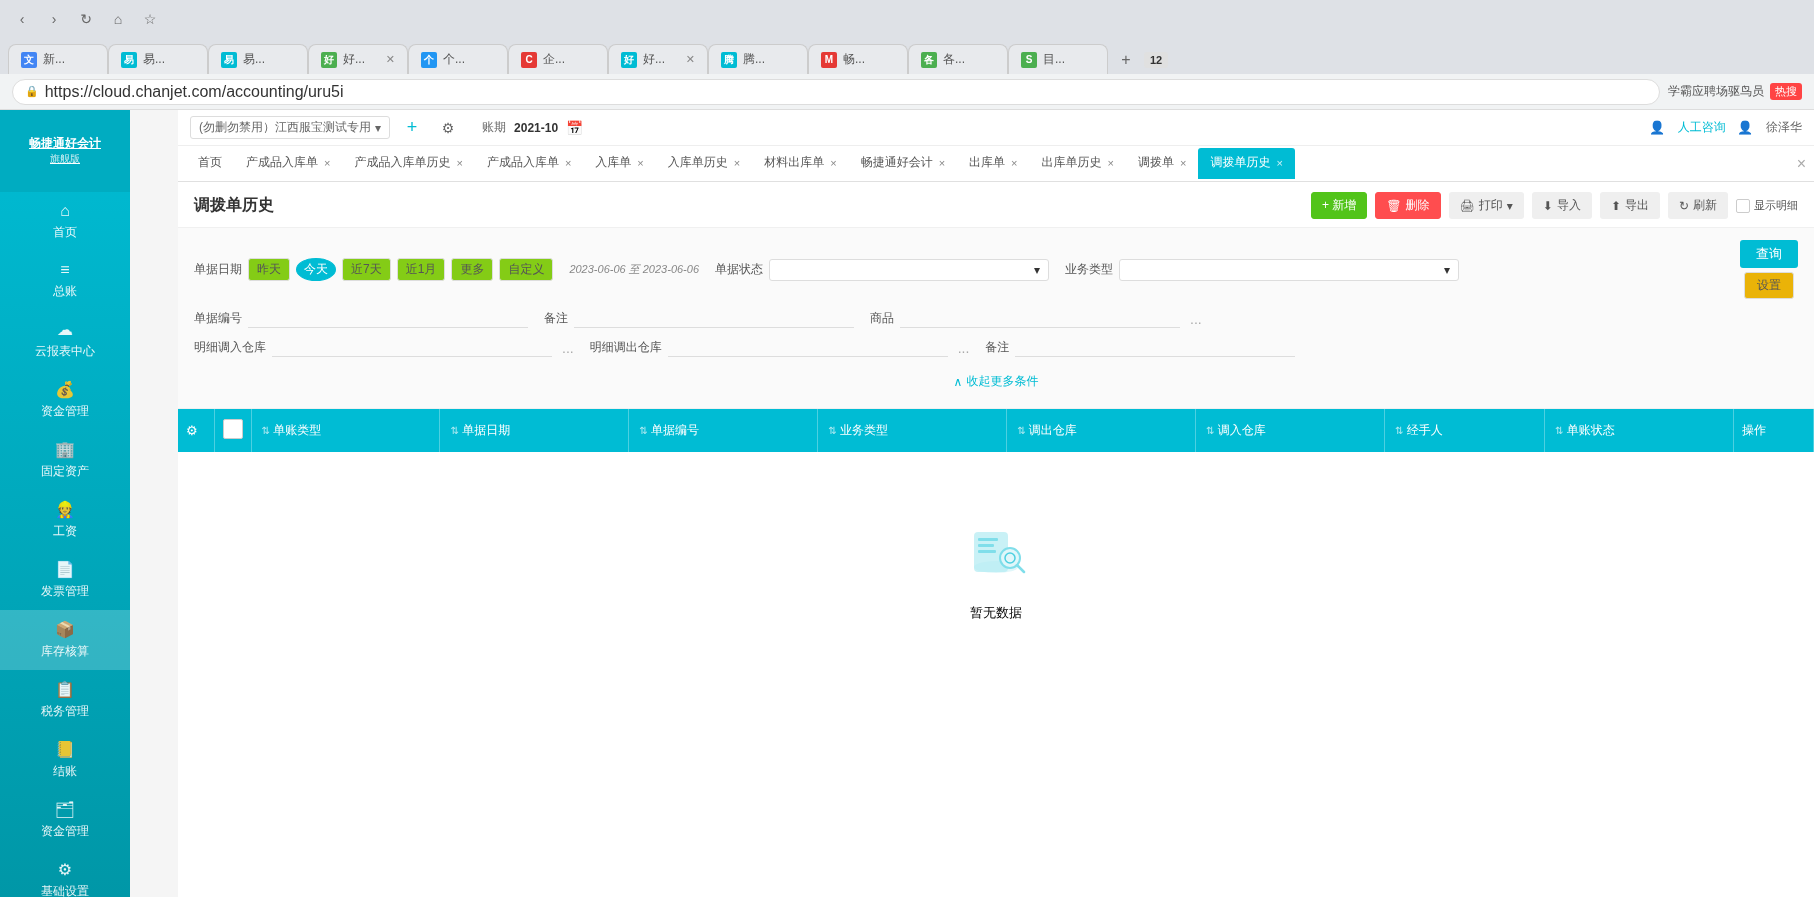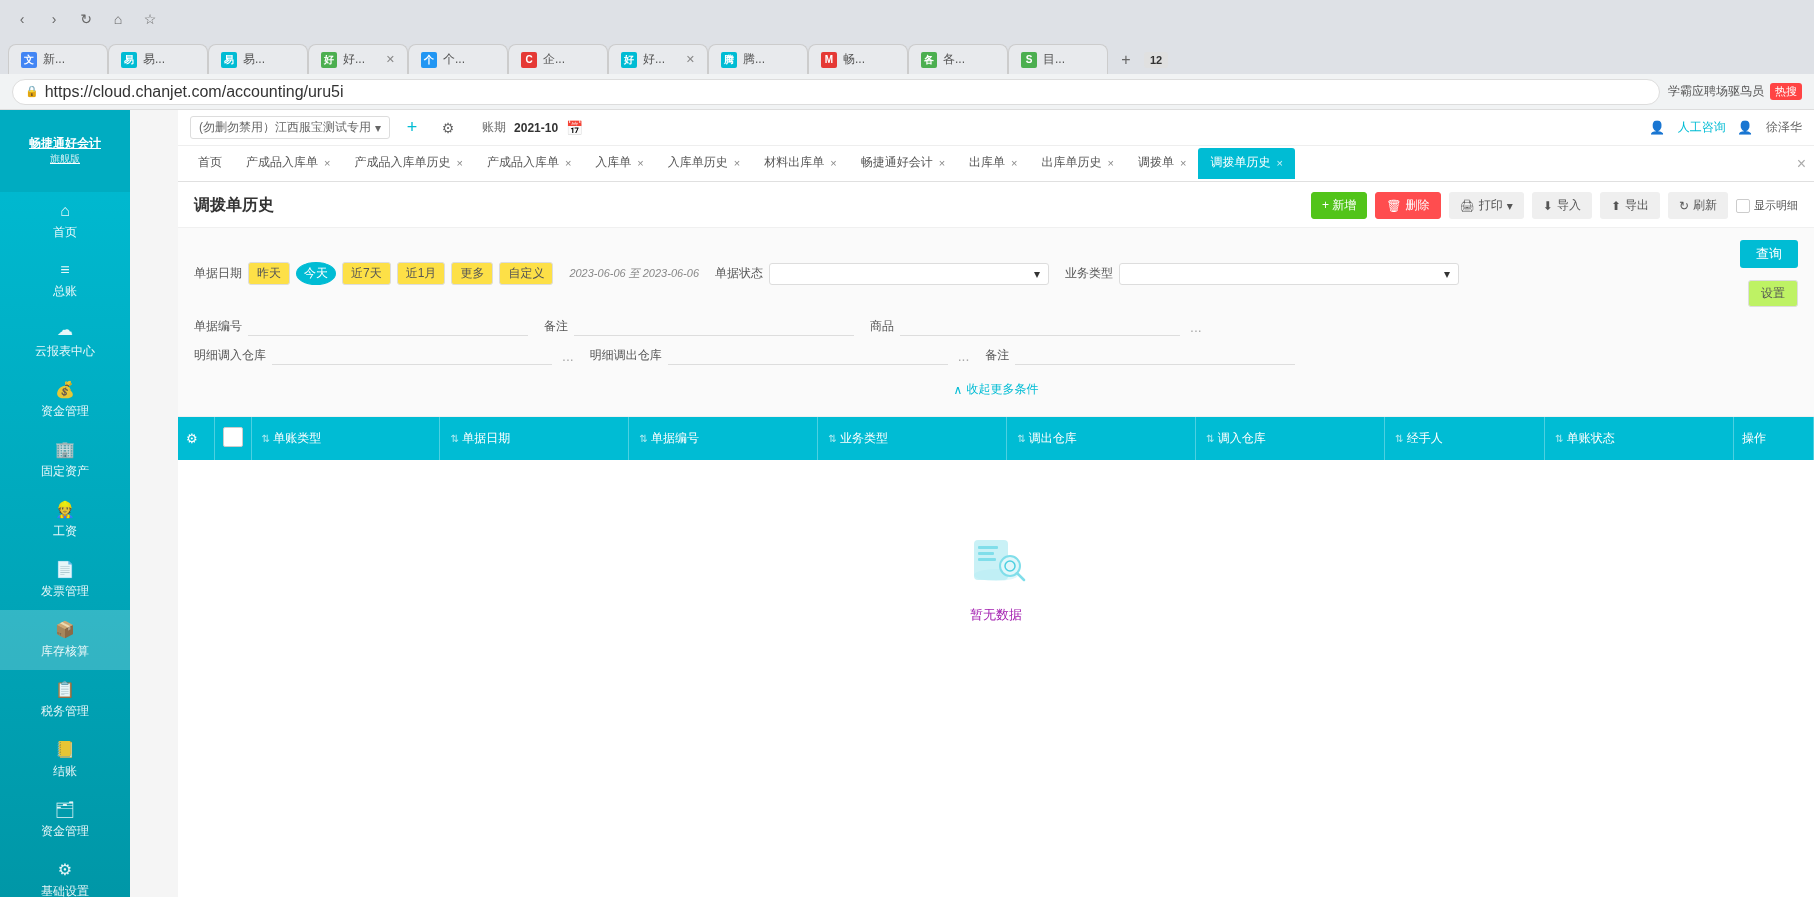--- a/index.html
+++ b/index.html
@@ -52,52 +52,52 @@
     .toolbar-btn { display: flex; align-items: center; gap: 4px; padding: 4px 10px; font-size: 12px; color: #555; cursor: pointer; border: 1px solid transparent; border-radius: 3px; }
     .toolbar-btn.green { background: #52c41a; color: #fff; border-color: #52c41a; }
     .toolbar-btn.red { background: #ff4d4f; color: #fff; border-color: #ff4d4f; }
 
     
     .filter-area { padding: 12px 16px; background: #fafafa; border-bottom: 1px solid #f0f0f0; }
     .filter-row { display: flex; align-items: center; gap: 16px; margin-bottom: 10px; flex-wrap: wrap; }
     .filter-item { display: flex; align-items: center; gap: 6px; }
     .filter-label { font-size: 12px; color: #555; white-space: nowrap; }
     .filter-input { border: none; border-bottom: 1px solid #ddd; padding: 2px 4px; font-size: 12px; width: 180px; outline: none; background: transparent; }
-    .date-btn { padding: 2px 8px; font-size: 12px; border: 1px solid #ddd; border-radius: 3px; cursor: pointer; color: #555; background: #fde047; }
+    .date-btn { padding: 2px 8px; font-size: 12px; border: 1px solid #ddd; border-radius: 3px; cursor: pointer; color: #555; background: #84cc16; }
     .date-btn.active { background: #00bcd4; color: #fff; border-color: #00bcd4; border-radius: 50%; padding: 2px 7px; }
     .date-range { font-size: 11px; color: #888; font-style: italic; }
     .filter-select { display: flex; align-items: center; border: 1px solid #ddd; border-radius: 3px; padding: 3px 8px; font-size: 12px; width: 280px; cursor: pointer; background: #fff; justify-content: space-between; }
     .filter-select-wide { width: 320px; }
     .dots-btn { color: #aaa; cursor: pointer; font-size: 14px; margin-left: 4px; }
     .collapse-bar { display: flex; align-items: center; justify-content: center; padding: 6px; cursor: pointer; color: #00bcd4; font-size: 12px; gap: 4px; }
 
     
     .data-table { width: 100%; border-collapse: collapse; }
     .data-table thead tr { background: #00bcd4; color: #fff; }
     .data-table thead th { padding: 10px 8px; font-size: 12px; font-weight: normal; text-align: left; white-space: nowrap; border-right: 1px solid rgba(255,255,255,0.3); }
     .data-table thead th .sort-arrows { font-size: 10px; margin-left: 2px; color: rgba(255,255,255,0.7); }
     .th-checkbox { width: 36px; text-align: center; }
     .th-gear { width: 36px; text-align: center; }
     .th-actions { width: 80px; text-align: center; }
 
     
     .empty-state { display: flex; flex-direction: column; align-items: center; justify-content: center; padding: 60px 0; }
-    .empty-text { font-size: 13px; color: #a21caf; margin-top: 6px; }
+    .empty-text { font-size: 13px; color: #000000; margin-top: 12px; }
 
     
     .scroll-illustration { width: 80px; height: 80px; }
 
     .checkbox-cell { width: 20px; height: 20px; border: 1px solid #ccc; border-radius: 2px; display: inline-block; background: #fff; cursor: pointer; }
 
     .display-toggle { display: flex; align-items: center; gap: 4px; font-size: 11px; color: #555; margin-left: auto; }
 
     .btn-query { background: #00bcd4; color: #fff; border: none; border-radius: 3px; padding: 5px 16px; font-size: 13px; cursor: pointer; }
-    .btn-settings { background: #bef264; color: #555; border: 1px solid #ddd; border-radius: 3px; padding: 4px 12px; font-size: 12px; cursor: pointer; margin-top: 4px; }
-
-    .filter-right-col { display: flex; flex-direction: column; align-items: flex-end; gap: 8px; margin-left: auto; }
+    .btn-settings { background: #eab308; color: #555; border: 1px solid #ddd; border-radius: 3px; padding: 4px 12px; font-size: 12px; cursor: pointer; margin-top: 4px; }
+
+    .filter-right-col { display: flex; flex-direction: column; align-items: center; gap: 0; margin-left: auto; }
   </style>
 </head>
 <body>
 
 <div class="browser-chrome">
   <button class="nav-btn">‹</button>
   <button class="nav-btn">›</button>
   <button class="nav-btn">↻</button>
   <button class="nav-btn">⌂</button>
   <button class="nav-btn">☆</button>

